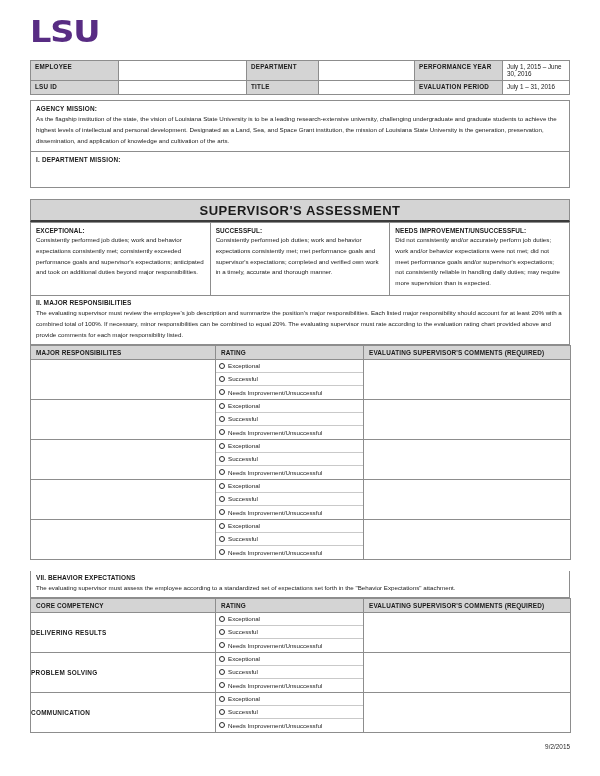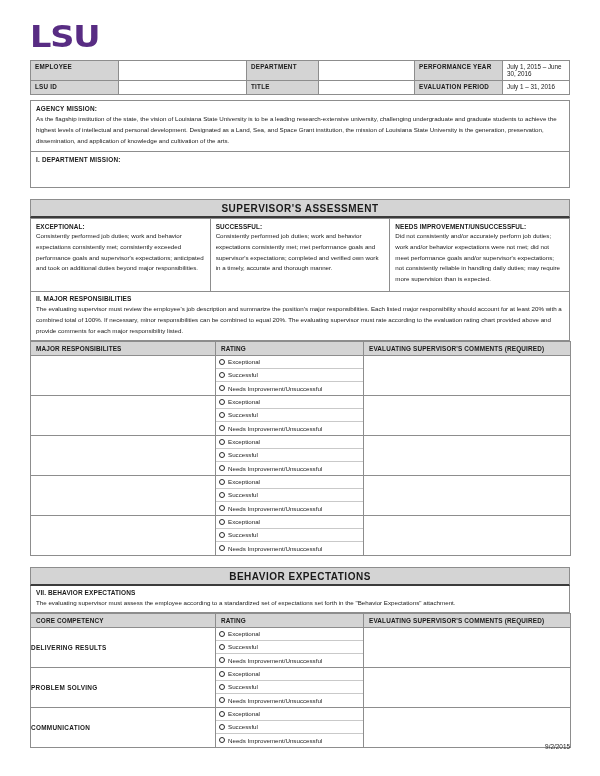--- a/index.html
+++ b/index.html
@@ -16,21 +16,21 @@
   }
   .page {
     width: 600px; height: 776px;
     padding: 18px 30px 0 30px;
     position: relative;
   }
 
   
   .masthead {
     display: flex;
-    align-items: center;
+    align-items: flex-start;
     justify-content: space-between;
     height: 38px;
     margin-bottom: 4px;
   }
   .logo {
     font-family: "DejaVu Sans", sans-serif;
     font-weight: 900;
     font-size: 30px;
     letter-spacing: -1px;
     color: #582C83;
@@ -87,21 +87,21 @@
     text-align: left;
   }
   .dept-mission { height: 36px; }
 
   
   .band {
     background: #d4d4d4;
     border: 1px solid #8d8d8d;
     border-bottom: 2px solid #3b3b3b;
     text-align: center;
-    font-size: 10px;
+    font-size: 13px;
     font-weight: bold;
     letter-spacing: 0.5px;
     padding: 3px 0 2px 0;
   }
   .spacer-md { height: 11px; }
 
   
   .defs td {
     padding: 4px 5px 6px 5px;
     width: 33.33%;
@@ -349,21 +349,20 @@
               <span>Needs Improvement/Unsuccessful</span>
             </div>
       </td>
       <td></td>
     </tr>
   </tbody>
     </table>
 
   <div class="spacer-md"></div>
 
-  <div class="band">BEHAVIOR EXPECTATIONS</div>
 
   <div class="intro">
     <div class="intro-head">VII. BEHAVIOR EXPECTATIONS</div>
     <div class="intro-body">The evaluating supervisor must assess the employee according to a standardized set of expectations set forth in the "Behavior Expectations" attachment.</div>
   </div>
 
   <table class="grid">
     <tbody>
         <tr>
       <th class="col-a">CORE COMPETENCY</th>

